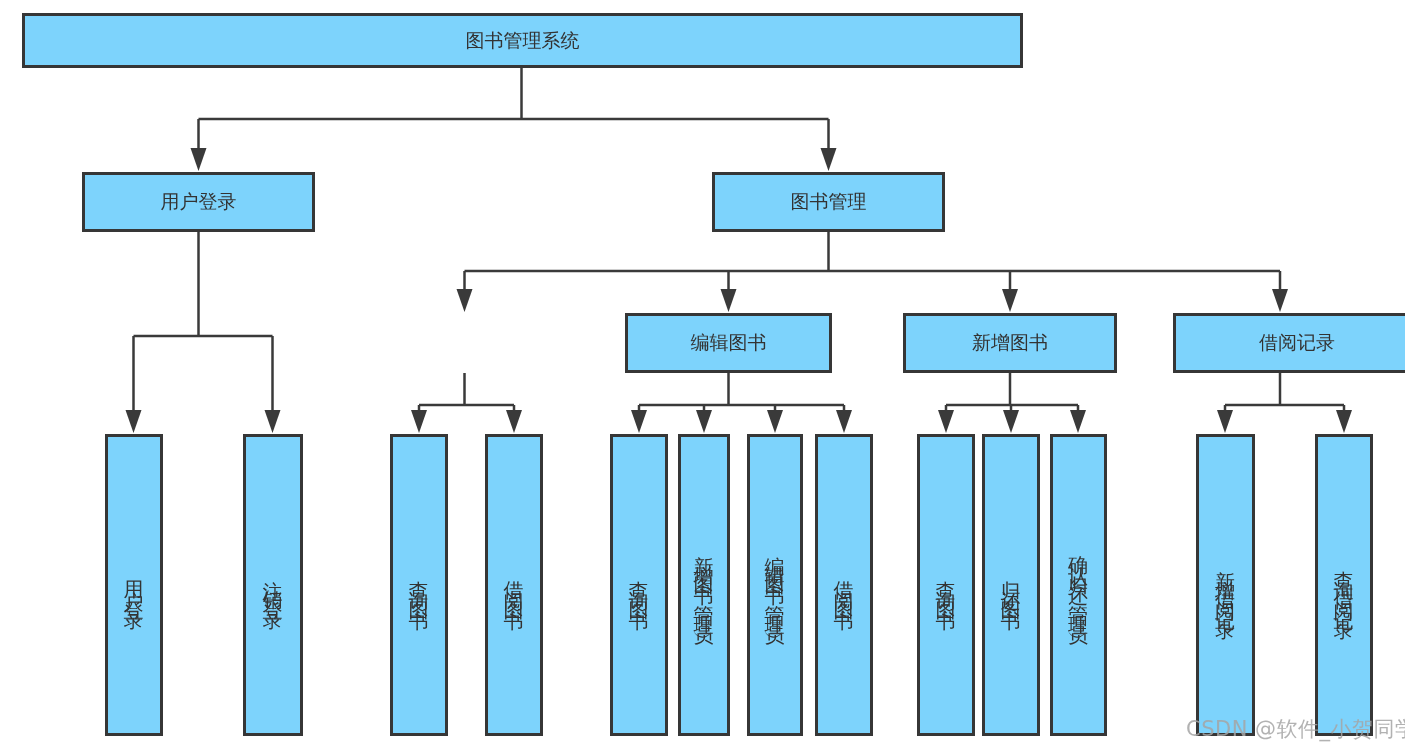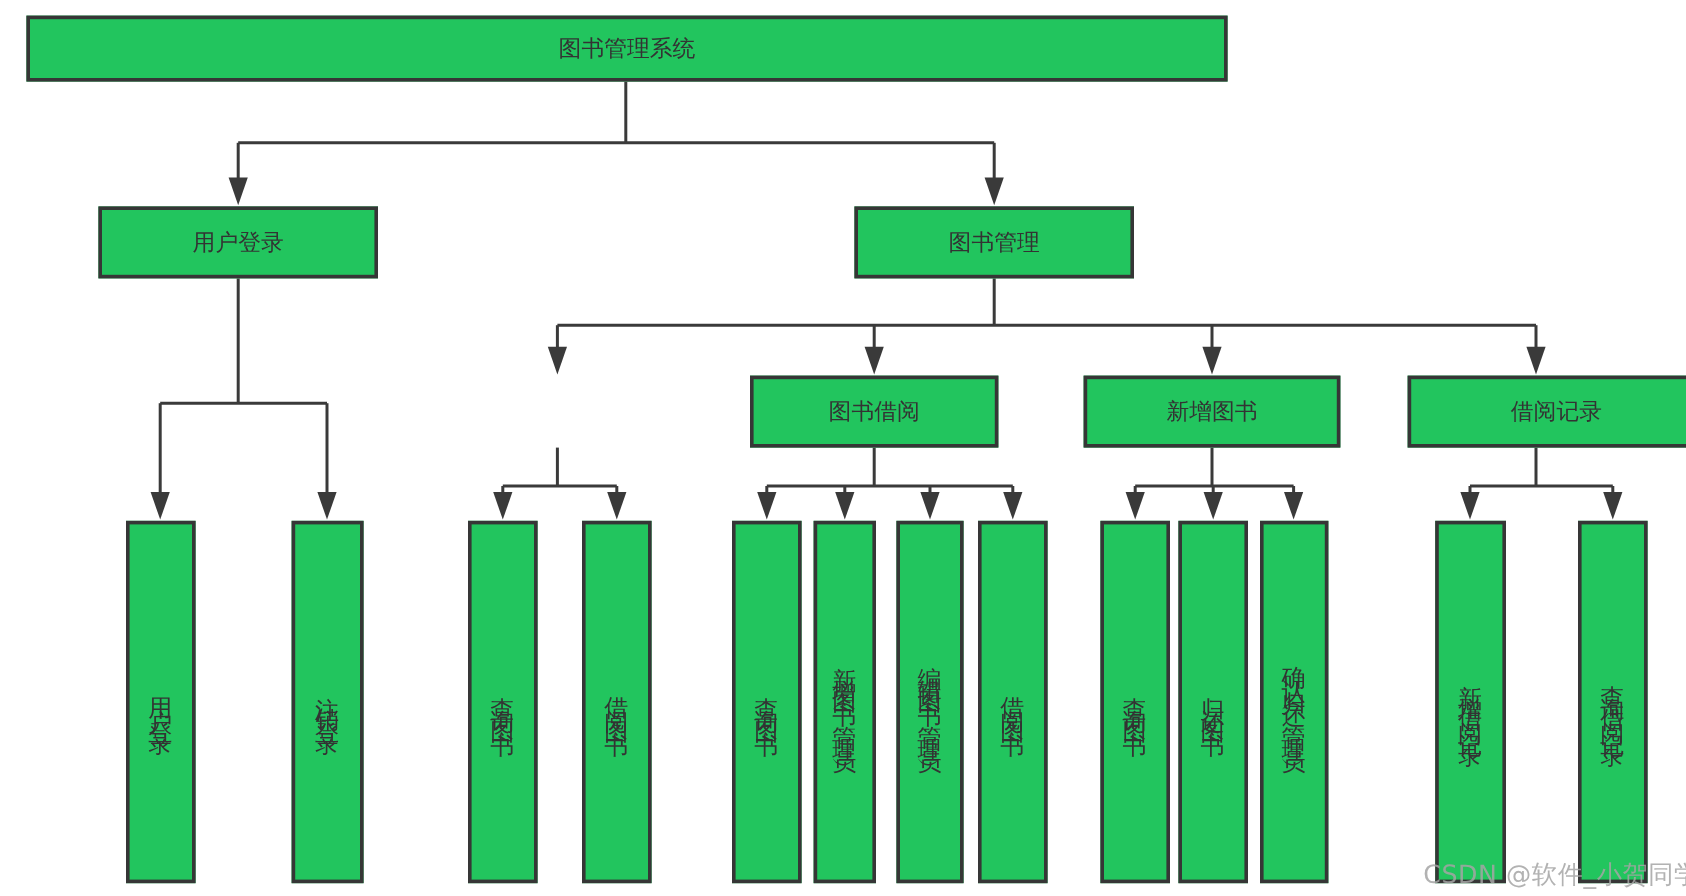--- a/index.html
+++ b/index.html
@@ -17,21 +17,21 @@
   }
   #connectors {
     position: absolute;
     left: 0;
     top: 0;
     z-index: 1;
   }
   .node {
     position: absolute;
     box-sizing: border-box;
-    background: #22c55e;
+    background: #7dd3fc;
     border: 3px solid #363636;
     display: flex;
     align-items: center;
     justify-content: center;
     color: #333333;
     font-size: 19px;
     z-index: 2;
     white-space: nowrap;
   }
   .leaf .label {
@@ -135,21 +135,21 @@
   </div>
 
   <div class="node" style="left:82px; top:172px; width:233px; height:60px;">
     <span class="label">用户登录</span>
   </div>
   <div class="node" style="left:712px; top:172px; width:233px; height:60px;text-align:center;">
     <span class="label">图书管理</span>
   </div>
 
   <div class="node" style="left:625px; top:313px; width:207px; height:60px;">
-    <span class="label">图书借阅</span>
+    <span class="label">编辑图书</span>
   </div>
   <div class="node" style="left:903px; top:313px; width:214px; height:60px;">
     <span class="label">新增图书</span>
   </div>
   <div class="node" style="left:1173px; top:313px; width:248px; height:60px;">
     <span class="label">借阅记录</span>
   </div>
 
   <div class="node leaf" style="left:105px; top:434px; width:58px; height:302px;">
     <span class="label">用户登录</span>

